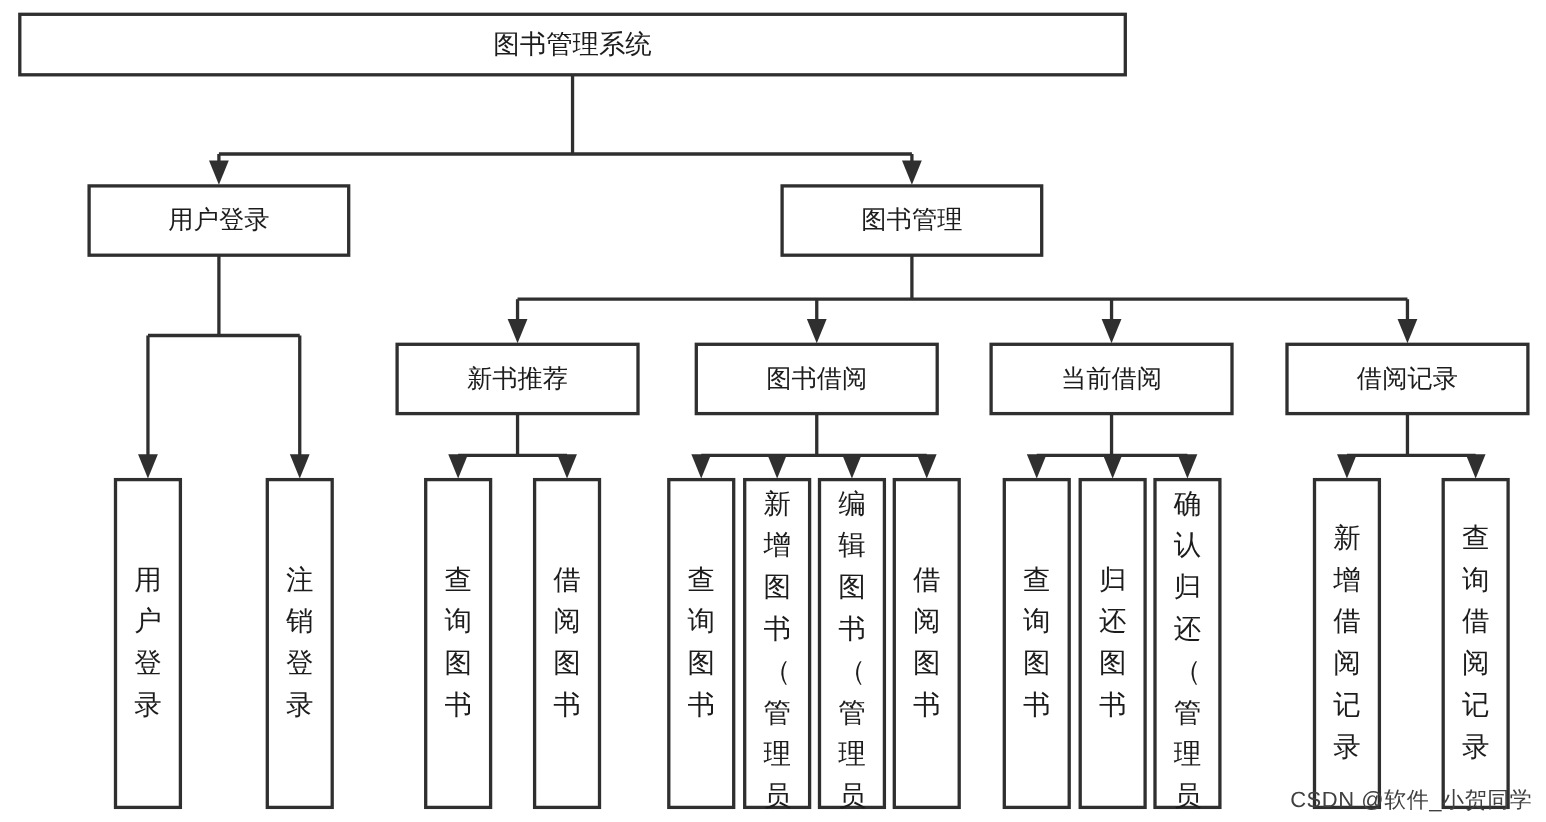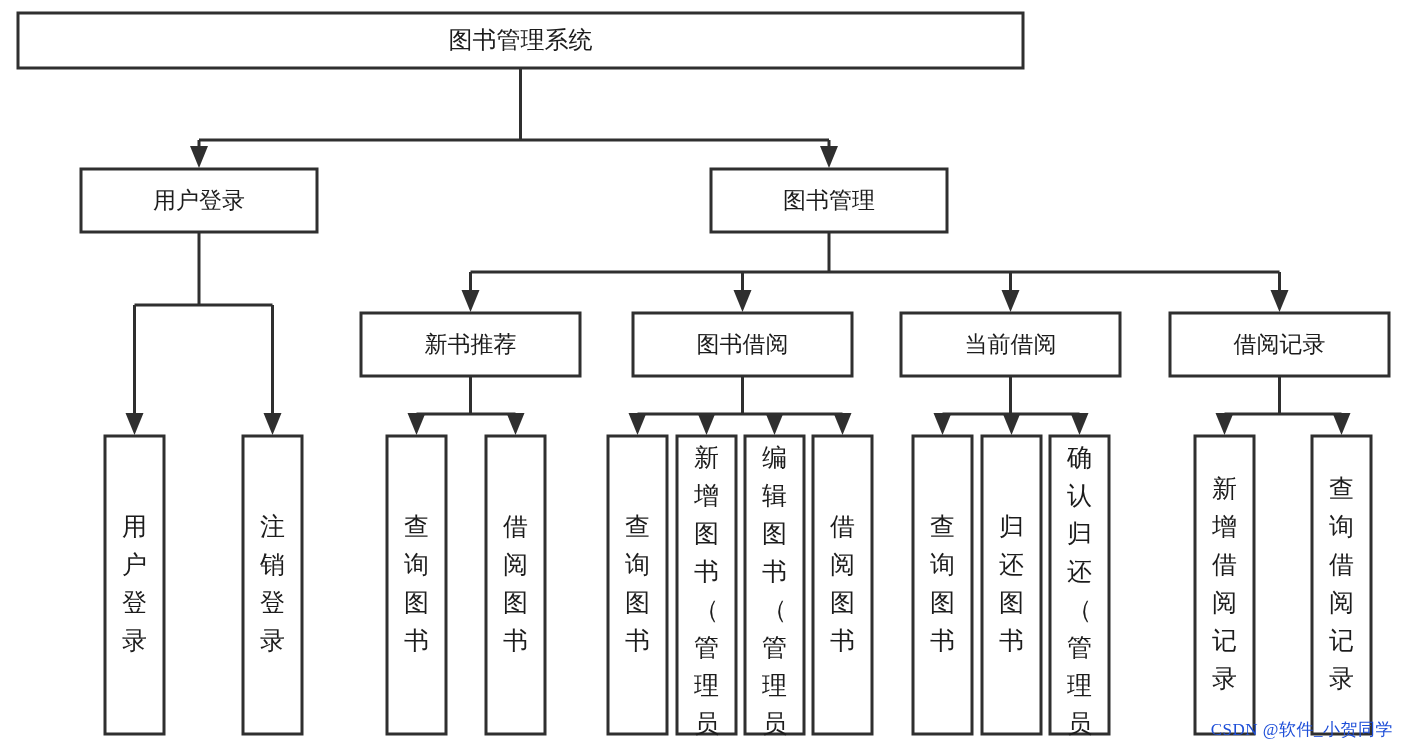--- a/index.html
+++ b/index.html
@@ -52,23 +52,23 @@
   .leaf-label {
     font-family: "Liberation Sans", "DejaVu Sans", sans-serif;
     fill: #1c1c1c;
     font-size: 25px;
     text-anchor: middle;
   }
   .watermark {
     position: absolute;
     right: 12px;
     bottom: 6px;
-    font-family: Liberation Serif, serif;
-    font-size: 17px;
-    color: #1d4ed8;
+    font-family: Liberation Sans, sans-serif;
+    font-size: 20px;
+    color: #404040;
     letter-spacing: 0.5px;
     white-space: nowrap;
     pointer-events: none;
   }
 </style>
 </head>
 <body>
 
 <svg id="diagram" viewBox="0 0 1405 747" xmlns="http://www.w3.org/2000/svg">
 

